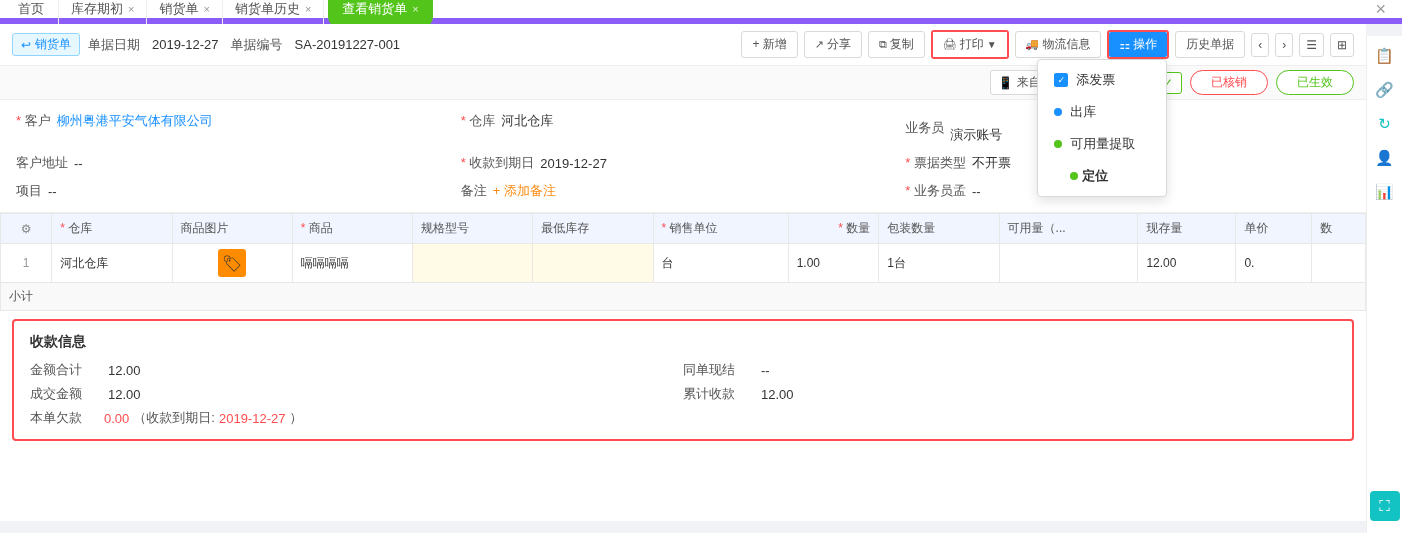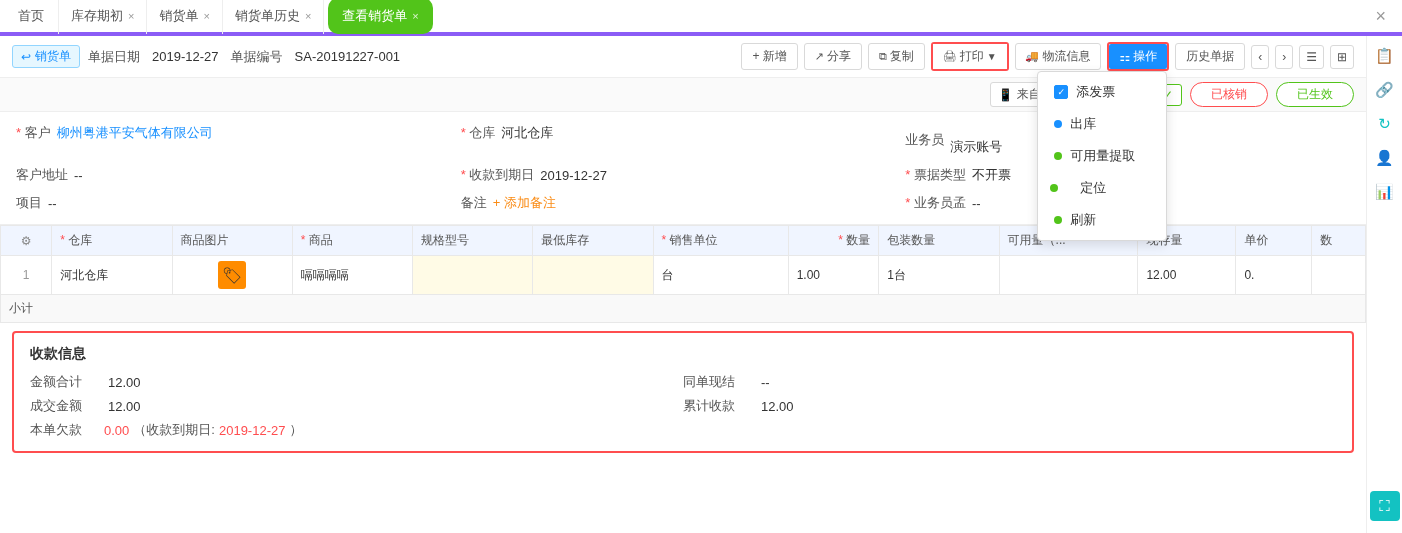--- a/index.html
+++ b/index.html
@@ -1,21 +1,21 @@
 <!DOCTYPE html>
 <html><head>
   <meta charset="utf-8">
   <style>
     * { box-sizing: border-box; margin: 0; padding: 0; }
     body { font-family: 'Microsoft YaHei', Arial, sans-serif; font-size: 13px; background: #f0f2f5; color: #333; overflow: hidden; }
   </style>
 </head>
 <body>
 
-<div style="display:flex; align-items:center; background:#fff; border-bottom:4px solid #8b5cf6; height:36px; padding:0 4px; font-size:13px;">
+<div style="display:flex; align-items:center; background:#fff; border-bottom:6px solid #8b5cf6; height:24px; padding:0 4px; font-size:13px;">
   <div style="display:flex;align-items:center;padding:0 14px;height:36px;cursor:pointer;color:#555;border-right:1px solid #eee;">
     <span>首页</span>
   </div>
   <div style="display:flex;align-items:center;padding:0 12px;height:36px;cursor:pointer;color:#555;border-right:1px solid #eee;gap:5px;">
     <span>库存期初</span>
     <span style="color:#999;font-size:11px;">×</span>
   </div>
   <div style="display:flex;align-items:center;padding:0 12px;height:36px;cursor:pointer;color:#555;border-right:1px solid #eee;gap:5px;">
     <span>销货单</span>
     <span style="color:#999;font-size:11px;">×</span>
@@ -79,27 +79,23 @@
             <span>添发票</span>
           </div>
           <div style="display:flex;align-items:center;gap:8px;padding:7px 16px;cursor:pointer;font-size:13px;color:#333;">
             <span style="width:8px;height:8px;border-radius:50%;background:#1890ff;display:inline-block;"></span>
             <span>出库</span>
           </div>
           <div style="display:flex;align-items:center;gap:8px;padding:7px 16px;cursor:pointer;font-size:13px;color:#333;">
             <span style="width:8px;height:8px;border-radius:50%;background:#52c41a;display:inline-block;"></span>
             <span>可用量提取</span>
           </div>
-          <div style="display:flex;align-items:center;gap:22px;padding:7px 12px;cursor:pointer;font-size:13px;color:#333;">
+          <div style="display:flex;align-items:center;gap:4px;padding:7px 32px;cursor:pointer;font-size:13px;color:#333;font-weight:bold;">
             <span style="width:8px;height:8px;border-radius:50%;background:#52c41a;display:inline-block;"></span>
             <span>定位</span>
-          </div>
-          <div style="display:flex;align-items:center;gap:8px;padding:7px 16px;cursor:pointer;font-size:13px;color:#333;">
-            <span style="width:8px;height:8px;border-radius:50%;background:#52c41a;display:inline-block;"></span>
-            <span>刷新</span>
           </div>
         </div>
       </div>
       <button style="display:flex;align-items:center;gap:3px;padding:4px 10px;border-radius:3px;cursor:pointer;font-size:12px;border:1px solid #d9d9d9;background:#fff;color:#555;">
         <span>历史单据</span>
       </button>
       <button style="padding:4px 6px;border-radius:3px;cursor:pointer;font-size:12px;border:1px solid #d9d9d9;background:#fff;color:#555;">‹</button>
       <button style="padding:4px 6px;border-radius:3px;cursor:pointer;font-size:12px;border:1px solid #d9d9d9;background:#fff;color:#555;">›</button>
       <button style="padding:4px 6px;border-radius:3px;cursor:pointer;font-size:12px;border:1px solid #d9d9d9;background:#fff;color:#555;">☰</button>
       <button style="padding:4px 6px;border-radius:3px;cursor:pointer;font-size:12px;border:1px solid #d9d9d9;background:#fff;color:#555;">⊞</button>

